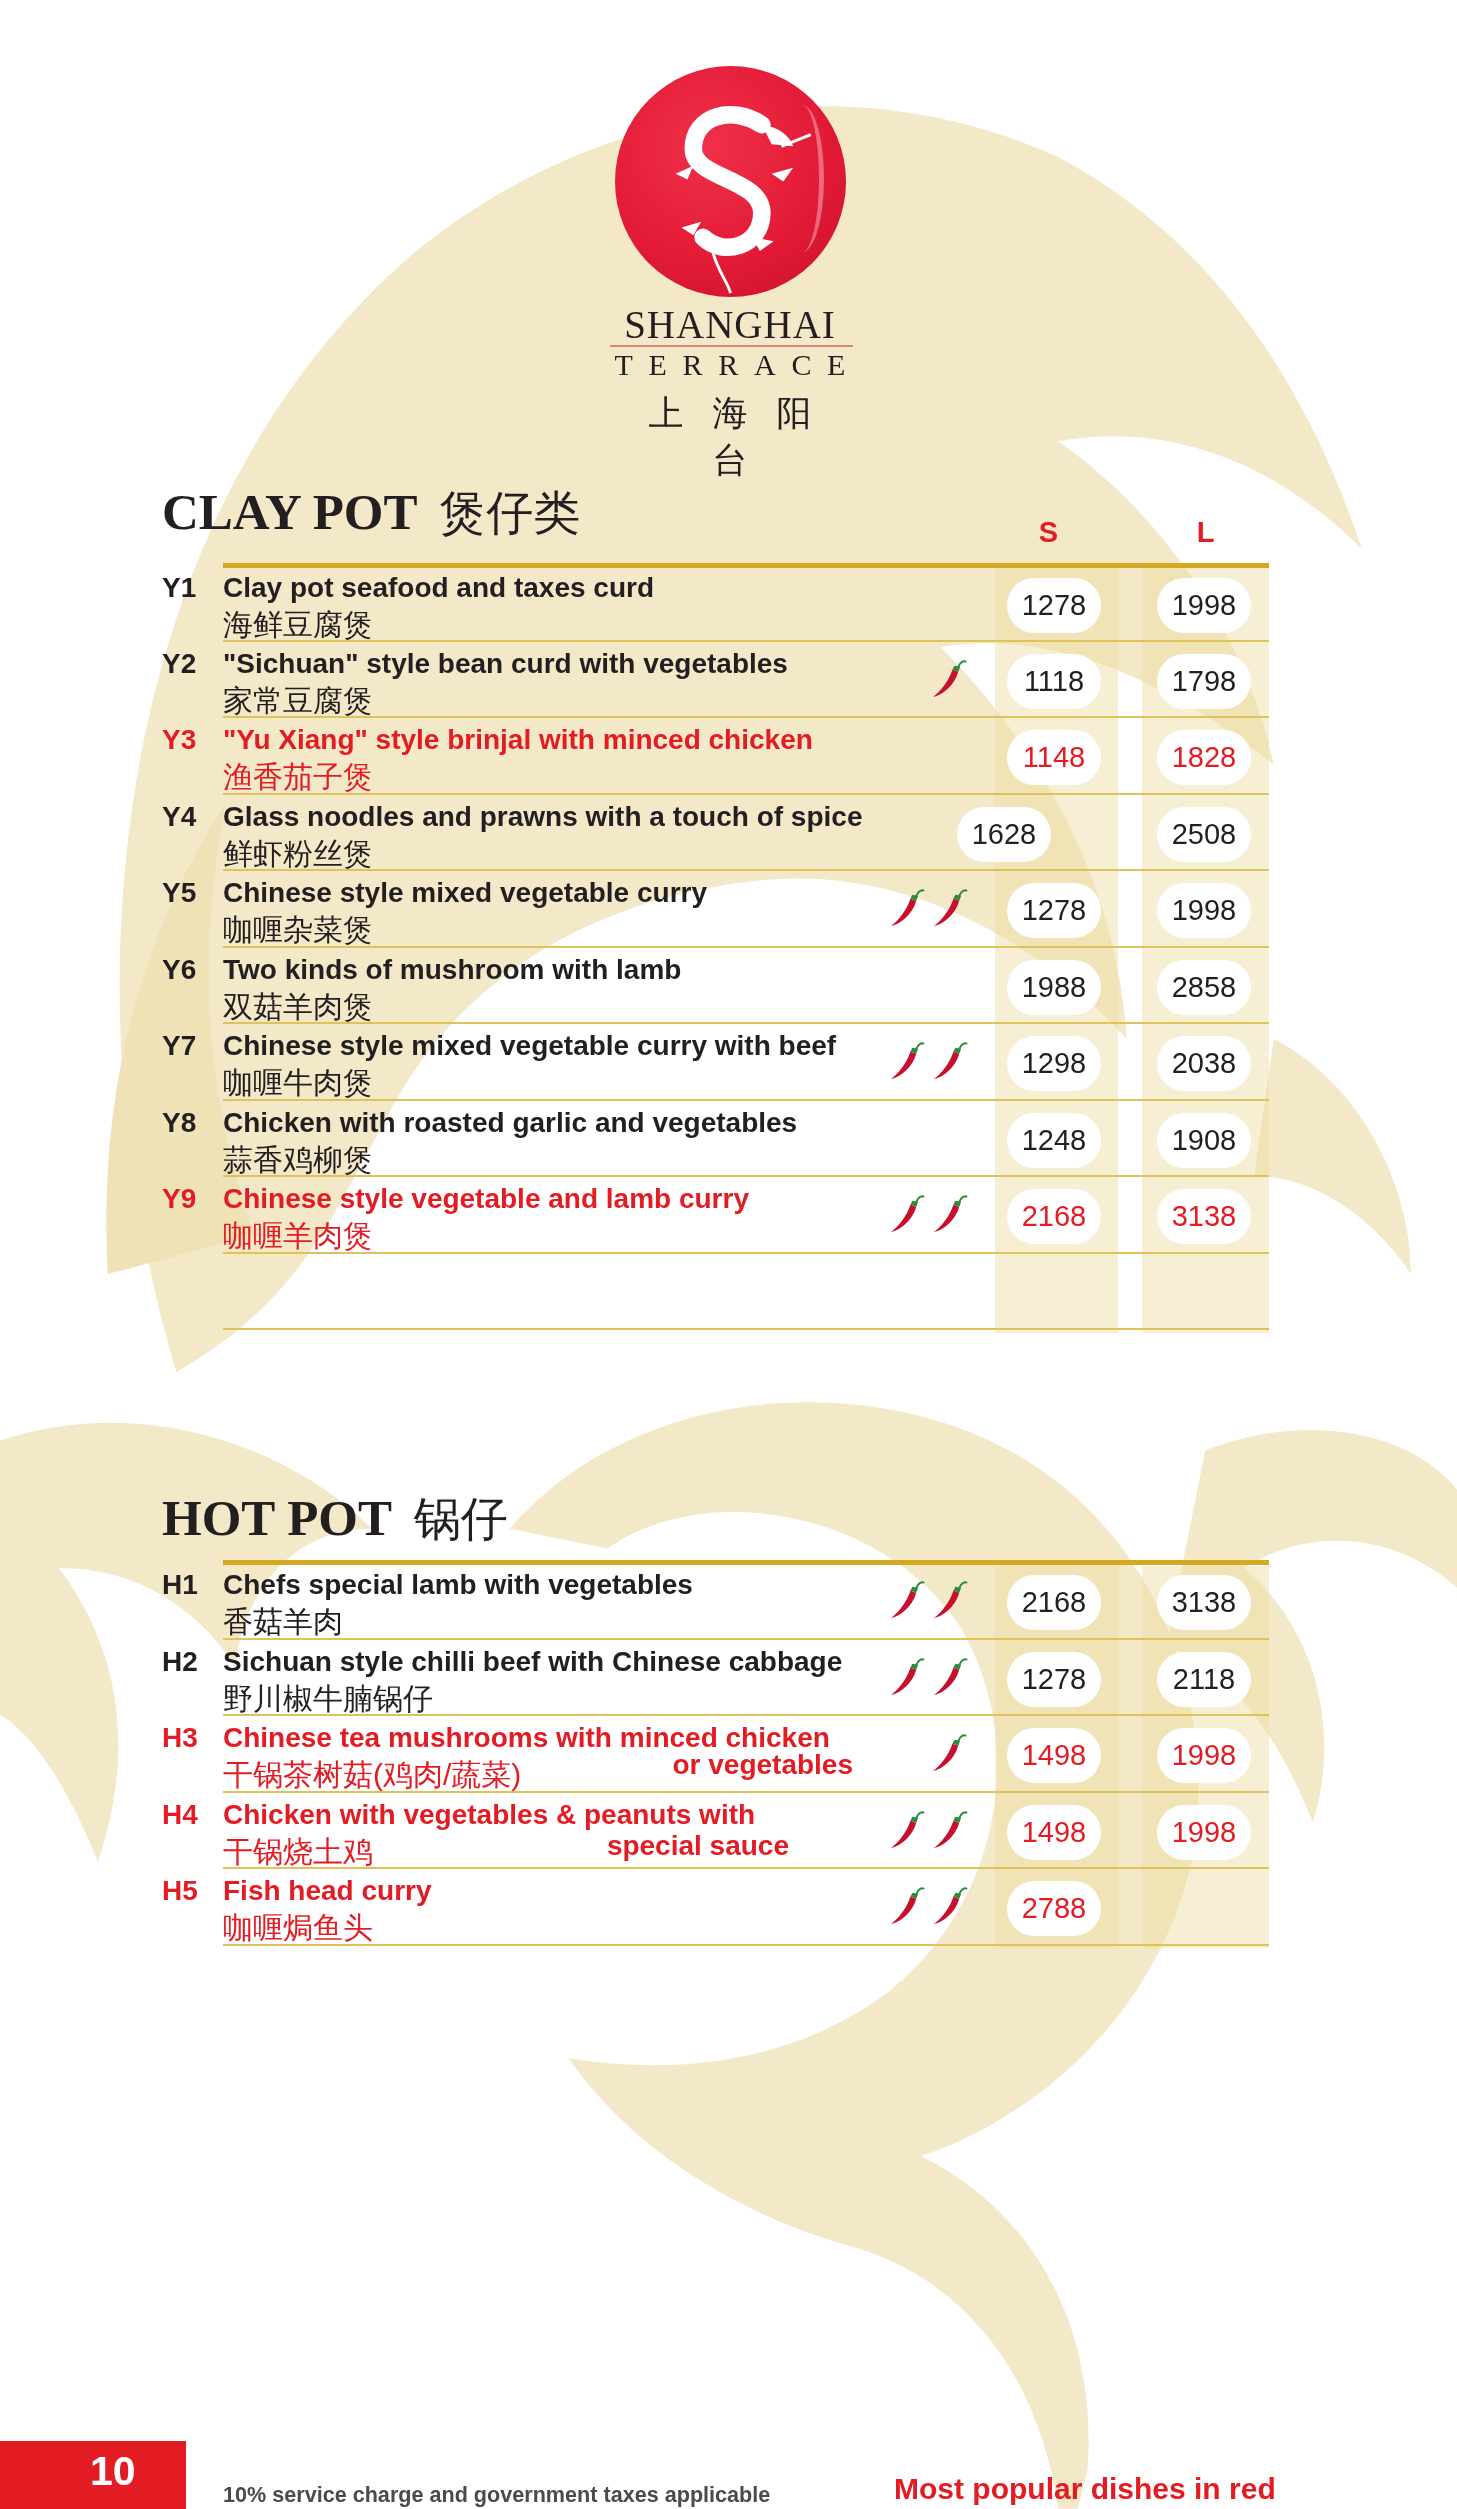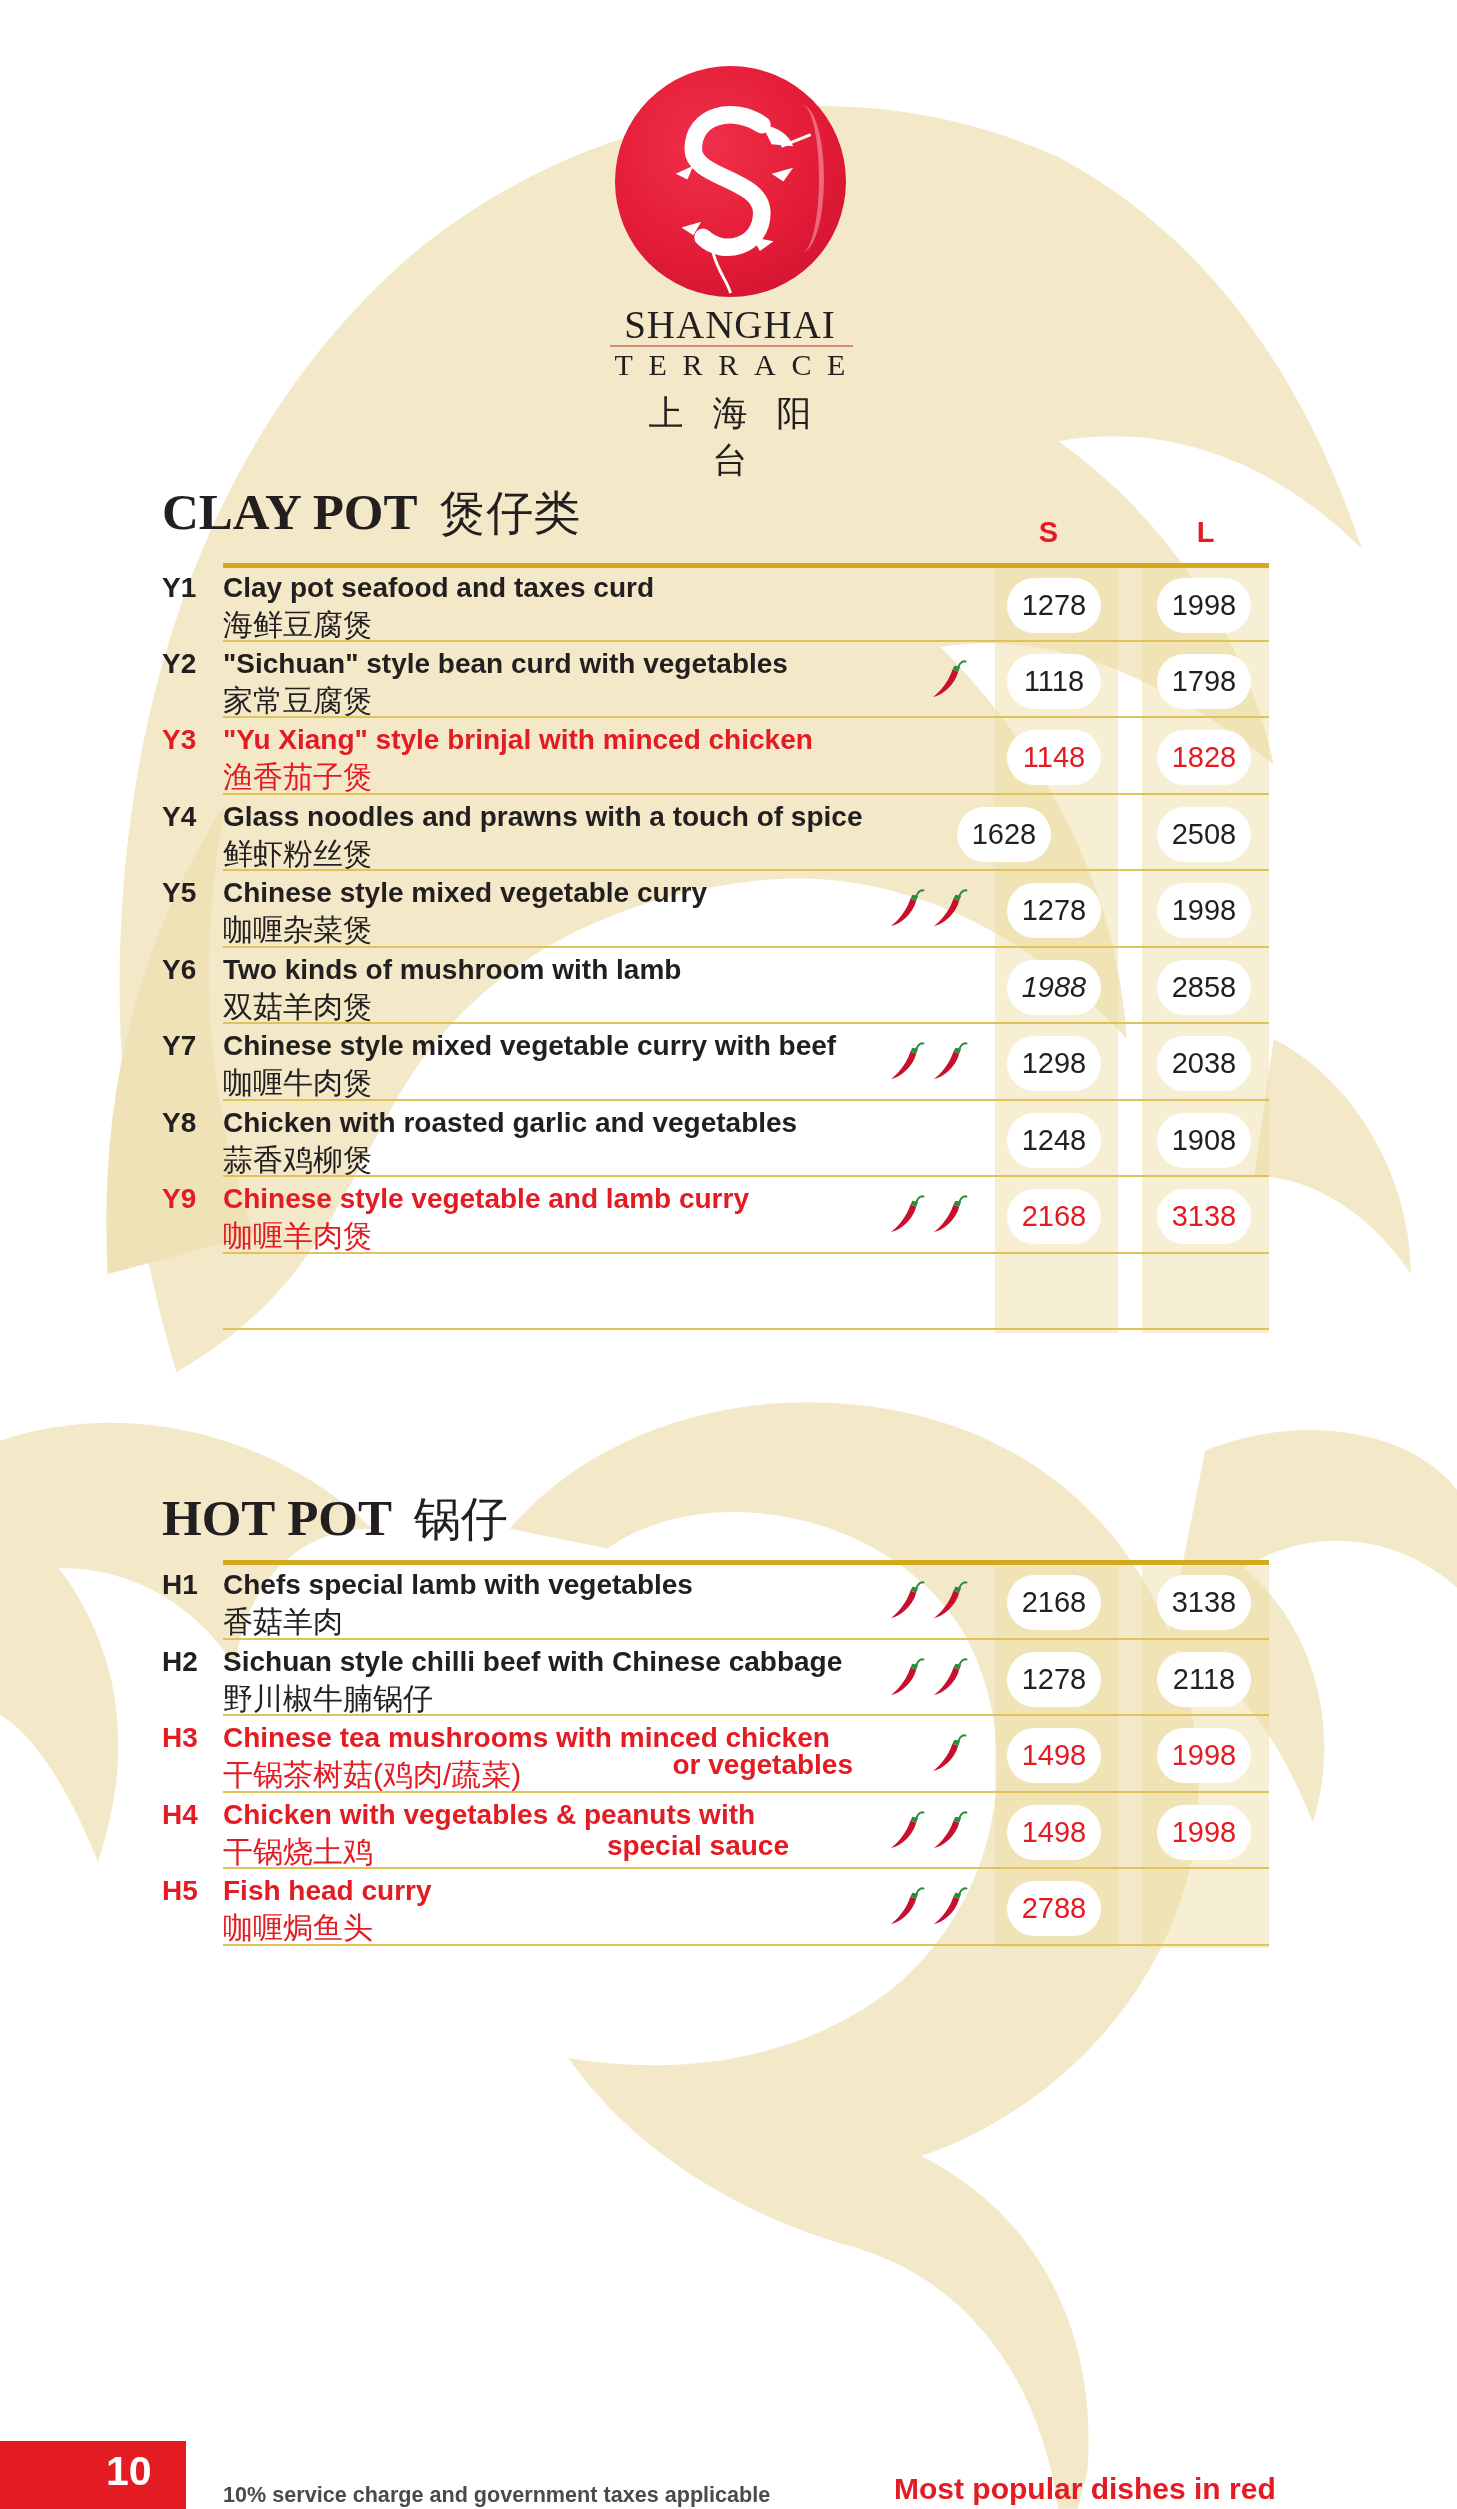--- a/index.html
+++ b/index.html
@@ -23,21 +23,21 @@
   .code{position:absolute;left:162px;top:7.8px;font-weight:bold;font-size:28px;}
   .en{position:absolute;left:223px;top:7.8px;font-weight:bold;font-size:28px;white-space:nowrap;}
   .en2{position:absolute;font-weight:bold;font-size:28px;white-space:nowrap;text-align:right;}
   .cn-name{position:absolute;left:223px;top:41px;font-family:Liberation Sans, sans-serif;font-size:30px;font-weight:300;white-space:nowrap;}
   .dark{color:#231f20;text-align:right;}
   .red{color:#e31b23;}
   .price{position:absolute;width:94px;height:55px;border-radius:27.4px;background:#ffffff;text-align:center;line-height:55px;font-size:29px;font-family:"Liberation Sans",sans-serif;}
   .chilis{position:absolute;display:flex;gap:3.9px;}
   .chili{width:39px;height:43px;}
   .footer-box{position:absolute;left:0;top:2441px;width:186px;height:69px;background:#e31b23;z-index:3;}
-  .page-num{position:absolute;left:106px;top:2448px;color:#fff;font-weight:bold;font-size:41px;z-index:4;}
+  .page-num{position:absolute;left:90px;top:2448px;color:#fff;font-weight:bold;font-size:41px;z-index:4;}
   .foot-note{position:absolute;left:223px;top:2482px;color:#4a4a4a;font-size:21.6px;font-weight:bold;z-index:4;}
   .foot-red{position:absolute;left:894px;top:2472px;color:#e31b23;font-size:30px;font-weight:bold;z-index:4;}
 </style>
 </head>
 <body>
 
 <svg class="bg" width="1457" height="2509" viewBox="0 0 1487 2560">
   <g fill="#f3e9c8">
     <path d="M180 1400 C 60 1000, 120 520, 420 260 C 600 110, 860 60, 1080 160 C 1230 240, 1330 380, 1390 560 C 1300 470, 1190 430, 1080 450 C 1180 520, 1270 640, 1300 780 C 1200 700, 1080 640, 960 660 C 1060 760, 1140 900, 1150 1060 C 1040 940, 900 880, 760 900 C 600 920, 470 1000, 400 1130 C 330 1260, 300 1330, 180 1400 Z"></path>
     <path d="M110 1300 C 100 1120, 140 960, 230 820 C 200 980, 210 1120, 260 1260 Z" fill="#efe2b6"></path>
@@ -134,21 +134,21 @@
   </span>
   <span class="price dark" style="left:1007px;top:13.7px;">1278</span>
   <span class="price dark" style="left:1157px;top:13.7px;">1998</span>
 </div>
 <div class="rule" style="top:946px;"></div>
 
 <div class="row" style="top:946px;height:76px;">
   <span class="code dark">Y6</span>
   <span class="en dark">Two kinds of mushroom with lamb</span>
   <span class="cn-name dark">双菇羊肉煲</span>
-  <span class="price dark" style="left:1007px;top:13.7px;font-style:italic;">1988</span>
+  <span class="price dark" style="left:1007px;top:13.7px;">1988</span>
   <span class="price dark" style="left:1157px;top:13.7px;">2858</span>
 </div>
 <div class="rule" style="top:1022px;"></div>
 
 <div class="row" style="top:1022px;height:54px;">
   <span class="code dark">Y7</span>
   <span class="en dark">Chinese style mixed vegetable curry with beef</span>
   <span class="cn-name dark">咖喱牛肉煲</span>
   <span class="chilis" style="left:887px;top:17.6px;">
     <svg class="chili" viewBox="0 0 40 44">

